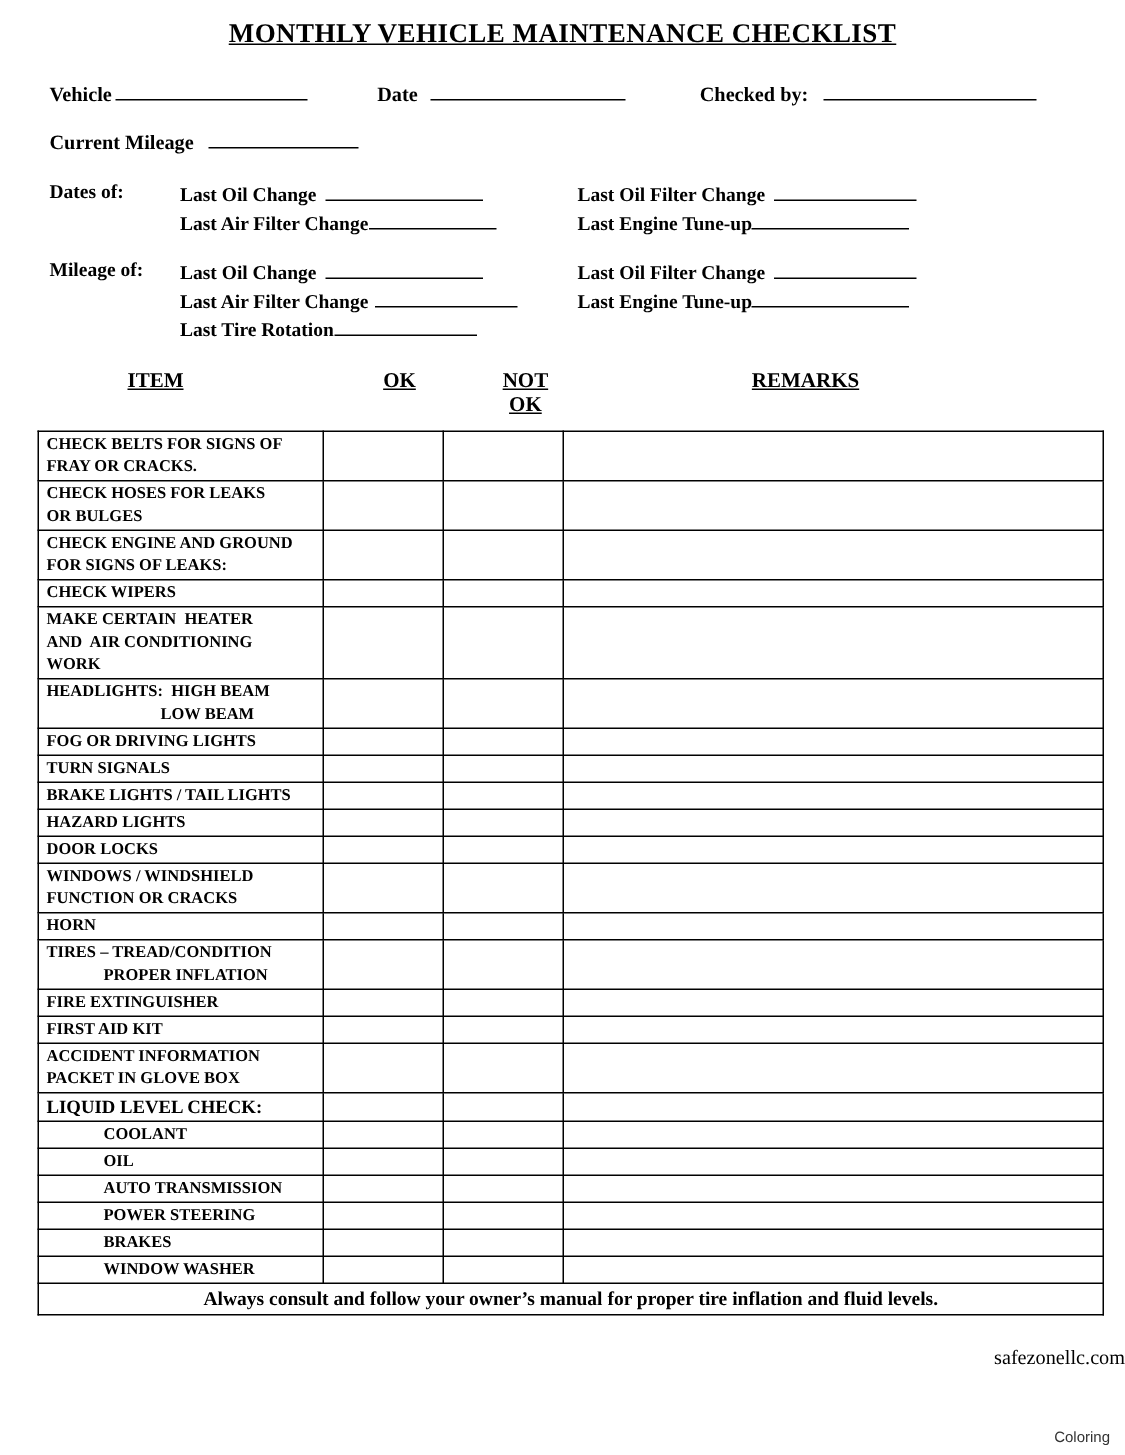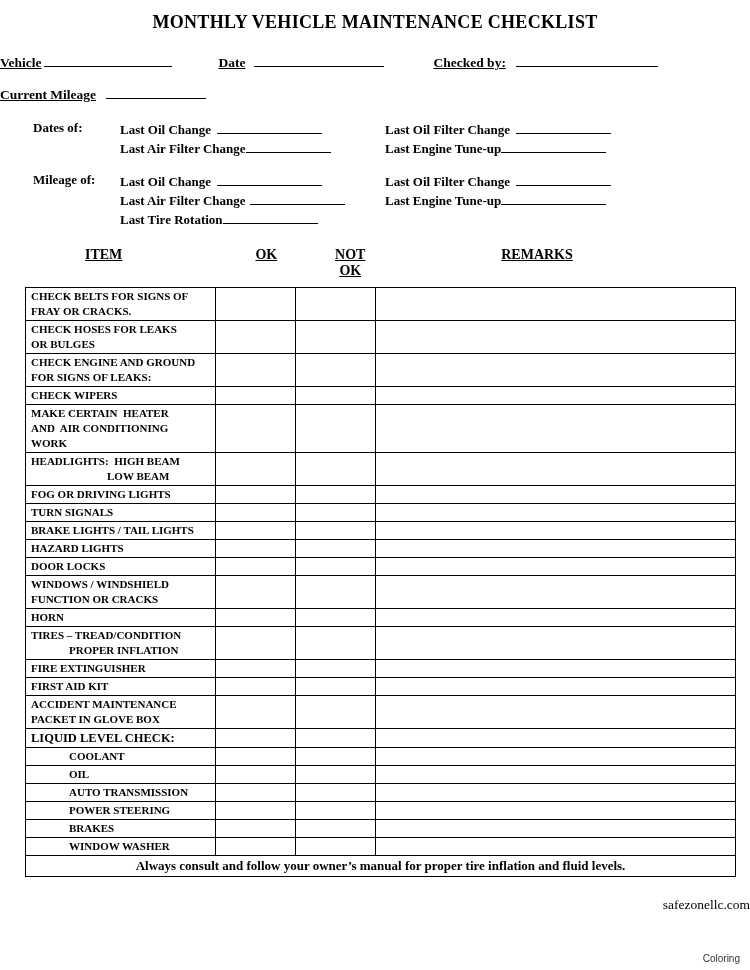--- a/index.html
+++ b/index.html
@@ -1,20 +1,20 @@
 <!DOCTYPE html>
 <html><head>
 <meta charset="utf-8">
 <style>
   html,body{margin:0;padding:0;}
   body{width:750px;height:970px;background:#ffffff;font-family:"Liberation Serif",serif;color:#000;}
   .page{position:relative;width:750px;height:970px;overflow:hidden;background:#fff;}
   .title{padding-top:12px;text-align:center;font-size:18px;font-weight:bold;letter-spacing:0.3px;}
-  .title .t{text-align:center;}
-  .frow{font-weight:bold;font-size:13.5px;line-height:18px;text-decoration:underline;}
+  .title .t{text-decoration:underline;text-align:center;}
+  .frow{padding-left:33px;font-weight:bold;font-size:13.5px;line-height:18px;}
   .blank{display:inline-block;border-bottom:1.6px solid #000;height:13px;}
   .section{display:flex;padding-left:33px;font-weight:bold;font-size:13px;}
   .sec-label{width:87px;}
   .srow{line-height:19px;}
   .srow .lcol{display:inline-block;width:265px;}
   .colheads{display:flex;margin:18px 0 0 25px;width:710px;font-weight:bold;font-size:14px;gap:32px;}
   .ch-item{width:190px;padding-left:60px;}
   .ch-ok{width:80px;text-align:center;}
   .ch-notok{width:80px;text-align:center;}
   .ch-remarks{width:360px;padding-left:93px;}
@@ -218,21 +218,21 @@
         <tr>
           <td class="col-item">
             <div class="item-line">FIRST AID KIT</div>
           </td>
           <td class="col-ok"></td>
           <td class="col-notok"></td>
           <td class="col-remarks"></td>
         </tr>
         <tr>
           <td class="col-item">
-            <div class="item-line">ACCIDENT MAINTENANCE</div>
+            <div class="item-line">ACCIDENT INFORMATION</div>
             <div class="item-line">PACKET IN GLOVE BOX</div>
           </td>
           <td class="col-ok"></td>
           <td class="col-notok"></td>
           <td class="col-remarks"></td>
         </tr>
         <tr>
           <td class="col-item emphasis">
             <div class="item-line">LIQUID LEVEL CHECK:</div>
           </td>

